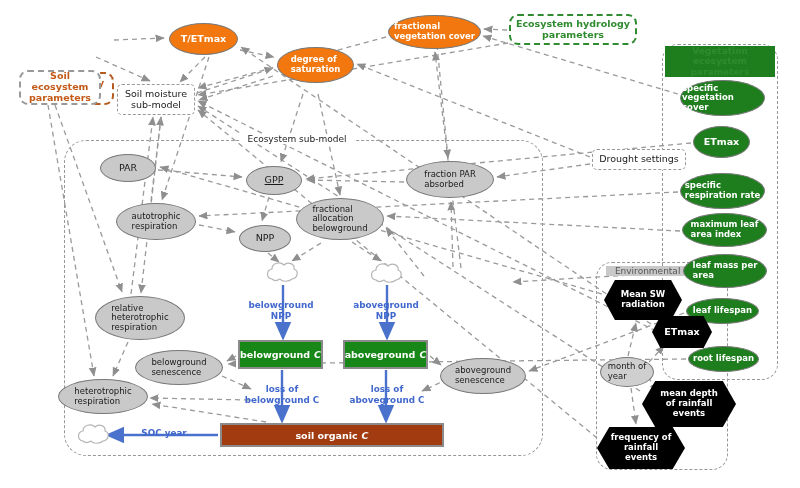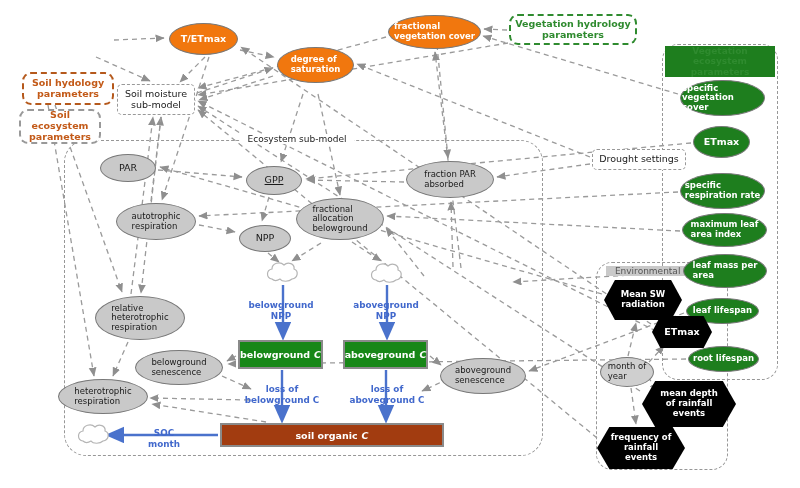--- a/index.html
+++ b/index.html
@@ -3,21 +3,21 @@
 <meta charset="utf-8">
 <style>
   html,body{margin:0;padding:0;background:#fff;}
   .canvas{position:relative;width:800px;height:488px;background:#fff;
           font-family:"DejaVu Sans",sans-serif;overflow:hidden;}
   .abs{position:absolute;box-sizing:border-box;}
   .pbox{border:2px dashed #999;border-radius:9px;display:flex;align-items:center;
         justify-content:center;text-align:center;font-size:9.5px;font-weight:bold;
         line-height:1.15;white-space:pre-line;background:#fff;}
   .pbox.orangeb{border-color:#b5591c;color:#c35a18;}
-  .pbox.grayb{color:#c35a18;margin-top:39px;}
+  .pbox.grayb{color:#c35a18;}
   .pbox.greenb{border-color:#2f8b2f;color:#2f8b2f;}
   .pbox.plain{color:#222;font-weight:normal;border-width:1.5px;border-radius:5px;}
   .bigbox{border:1.5px dashed #979797;border-radius:22px;background:transparent;}
   .bigbox-label{font-size:9px;color:#222;background:#fff;text-align:center;
         line-height:1.15;white-space:pre-line;padding:0 3px;}
   .bigbox-label.green{color:#2f8b2f;font-weight:bold;}
   .bigbox-label.gray{color:#555;}
   .ellipse{border:1.5px solid #787878;border-radius:50%;display:flex;align-items:center;
         justify-content:center;font-size:8.5px;line-height:1.12;
         white-space:pre-line;padding:1px;}
@@ -125,21 +125,21 @@
 
   <div class="abs bigbox-label" style="left:240px;top:134px;width:114px;">Ecosystem sub-model</div>
   <div class="abs bigbox-label green" style="left:665px;top:46px;width:110px;">Vegetation ecosystem
 parameters</div>
   <div class="abs bigbox-label gray" style="left:606px;top:266px;width:114px;">Environmental inputs</div>
 
   <div class="abs pbox orangeb" style="left:22px;top:24px;width:92px;height:33px;margin-top:48px;">Soil hydology
 parameters</div>
   <div class="abs pbox grayb" style="left:19px;top:70px;width:82px;height:35px;">Soil ecosystem
 parameters</div>
-  <div class="abs pbox greenb" style="left:509px;top:14px;width:128px;height:31px;">Vegetation hydrology
+  <div class="abs pbox greenb" style="left:509px;top:14px;width:128px;height:31px;">Ecosystem hydrology
 parameters</div>
   <div class="abs pbox plain" style="left:117px;top:84px;width:78px;height:31px;">Soil moisture
 sub-model</div>
   <div class="abs pbox plain" style="left:592px;top:149px;width:94px;height:21px;">Drought settings</div>
 
   <div class="abs ellipse orange" style="left:169px;top:23px;width:69px;height:32px;font-size:9.5px;">T/ETmax</div>
   <div class="abs ellipse orange" style="left:277px;top:47px;width:77px;height:36px;">degree of
 saturation</div>
   <div class="abs ellipse orange" style="left:388px;top:15px;width:93px;height:34px;">fractional
 vegetation cover</div>
@@ -202,15 +202,15 @@
   </div>
 
   <div class="abs fluxlabel" style="left:246px;top:300px;width:70px;">belowground
 NPP</div>
   <div class="abs fluxlabel" style="left:351px;top:300px;width:70px;">aboveground
 NPP</div>
   <div class="abs fluxlabel" style="left:243px;top:384px;width:78px;">loss of
 belowground C</div>
   <div class="abs fluxlabel" style="left:348px;top:384px;width:78px;">loss of
 aboveground C</div>
-  <div class="abs fluxlabel" style="left:140px;top:428px;width:48px;">SOC month</div>
+  <div class="abs fluxlabel" style="left:140px;top:428px;width:48px;">SOC year</div>
 
 </div>
 
 </body></html>

